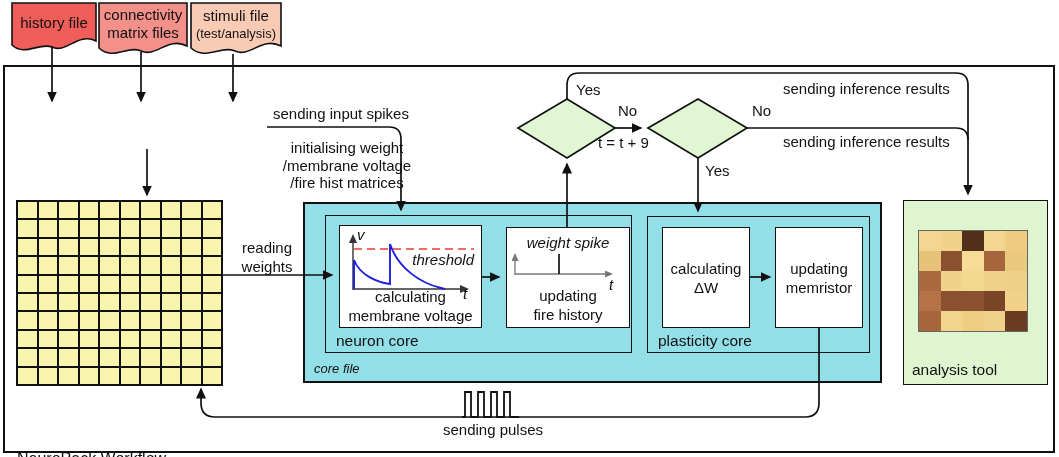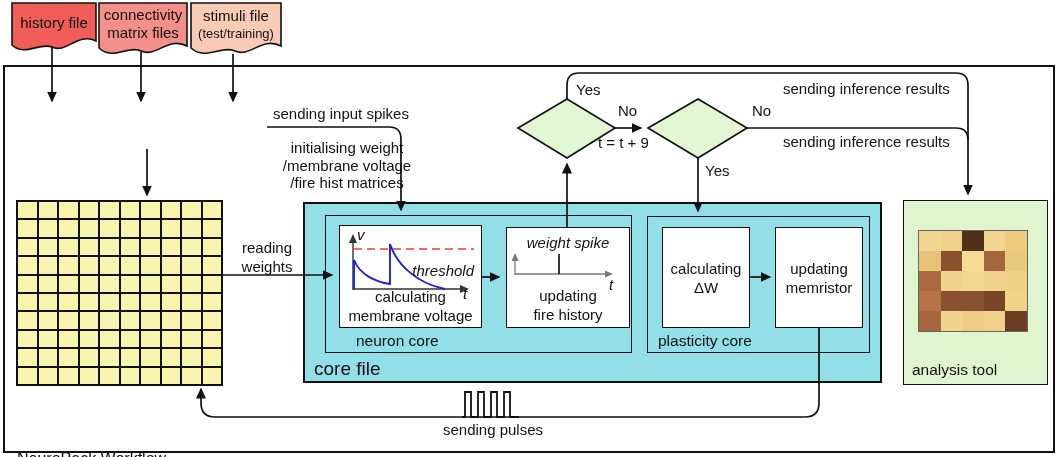--- a/index.html
+++ b/index.html
@@ -37,21 +37,21 @@
   <div class="filetext" style="left:98px;top:6px;width:90px;">
     <div>connectivity</div>
     <div>matrix files</div>
   </div>
 
   <svg class="abs" style="left:190px;top:2px;" width="92" height="60">
     <path d="M1 1 H91 V44 C72 34 60 56 45 49 C30 43 16 59 1 46 Z" stroke="#111" stroke-width="1.6" fill="#f9cbb5"></path>
   </svg>
   <div class="filetext" style="left:190px;top:7px;width:92px;">
     <div>stimuli file</div>
-    <div style="font-size:13px;">(test/training)</div>
+    <div style="font-size:13px;">(test/analysis)</div>
   </div>
 
 
   <div id="memgrid" class="abs" style="left: 16px; top: 200px; width: 207px; height: 186px; grid-template-columns: repeat(10, 1fr); grid-template-rows: repeat(10, 1fr);">
       <div class="mcell" style="background: rgb(249, 245, 174);"></div>
       <div class="mcell" style="background: rgb(249, 245, 174);"></div>
       <div class="mcell" style="background: rgb(249, 245, 174);"></div>
       <div class="mcell" style="background: rgb(249, 245, 174);"></div>
       <div class="mcell" style="background: rgb(249, 245, 174);"></div>
       <div class="mcell" style="background: rgb(249, 245, 174);"></div>
@@ -153,43 +153,43 @@
 
   <div class="lbl" style="left:273px;top:104px;">sending input spikes</div>
   <div class="lbl pre" style="left:276px;top:139px;width:142px;line-height:17.5px;">initialising weight
 /membrane voltage
 /fire hist matrices</div>
   <div class="lbl pre" style="left:437px;top:420px;width:112px;">sending pulses</div>
   <div class="lbl pre" style="left:231px;top:238px;width:72px;">reading
 weights</div>
 
   <div class="box" style="left: 303px; top: 202px; width: 579px; height: 181px; border-width: 2px; background: rgb(146, 223, 232);"></div>
-  <div class="lbl" style="left:314px;top:359px;font-size:19px;">core file</div>
+  <div class="lbl" style="left:314px;top:359px;font-size:13px;font-style:italic;">core file</div>
 
   <div class="box" style="left:325px;top:215px;width:307px;height:138px;border-width:1.8px;"></div>
-  <div class="lbl" style="left:336px;top:331px;font-size:15.5px;margin-left:20px;">neuron core</div>
+  <div class="lbl" style="left:336px;top:331px;font-size:15.5px;">neuron core</div>
 
   <div class="box" style="left:647px;top:216px;width:223px;height:137px;border-width:1.8px;"></div>
   <div class="lbl" style="left:658px;top:331px;font-size:15.5px;">plasticity core</div>
 
   <div class="box" style="left:339px;top:225px;width:143px;height:103px;border-width:1.6px;background:#fff;">
     <svg class="overlay" width="143" height="103">
       <defs>
         <marker id="ah2" markerUnits="userSpaceOnUse" markerWidth="9" markerHeight="8" refX="7" refY="4" orient="auto">
             <path d="M0 0 L9 4 L0 8 Z" fill="#333"></path>
           </marker>
       </defs>
       <path d="M13 63 H127" stroke="#333" stroke-width="1.4" fill="none" marker-end="url(#ah2)"></path>
       <path d="M13 64 V10" stroke="#333" stroke-width="1.4" fill="none" marker-end="url(#ah2)"></path>
       <path d="M14 23 H134" stroke-width="1.5" stroke-dasharray="8 5" fill="none" stroke="#f03b30"></path>
       <path d="M14 63 L14 34 C20 49 36 56 50 58 L50 18 C58 42 80 57 101 62 L105 63" stroke-width="1.9" fill="none" stroke="#1f1fe0"></path>
     </svg>
     <div class="lbl it" style="left:17px;top:-1px;">v</div>
     <div class="lbl it" style="left:123px;top:58px;">t</div>
-    <div class="lbl it" style="right:7px;top:35px;">threshold</div>
+    <div class="lbl it" style="right:7px;top:24px;">threshold</div>
     <div class="lbl pre" style="left:0;bottom:2px;width:100%;line-height:19px;">calculating
 membrane voltage</div>
   </div>
 
   <div class="box" style="left:506px;top:227px;width:124px;height:101px;border-width:1.6px;background:#fff;">
     <svg class="overlay" width="124" height="101">
       <defs>
         <marker id="ahg" markerUnits="userSpaceOnUse" markerWidth="8" markerHeight="7" refX="6" refY="3.5" orient="auto">
             <path d="M0 0 L8 3.5 L0 7 Z" fill="#777"></path>
           </marker>

